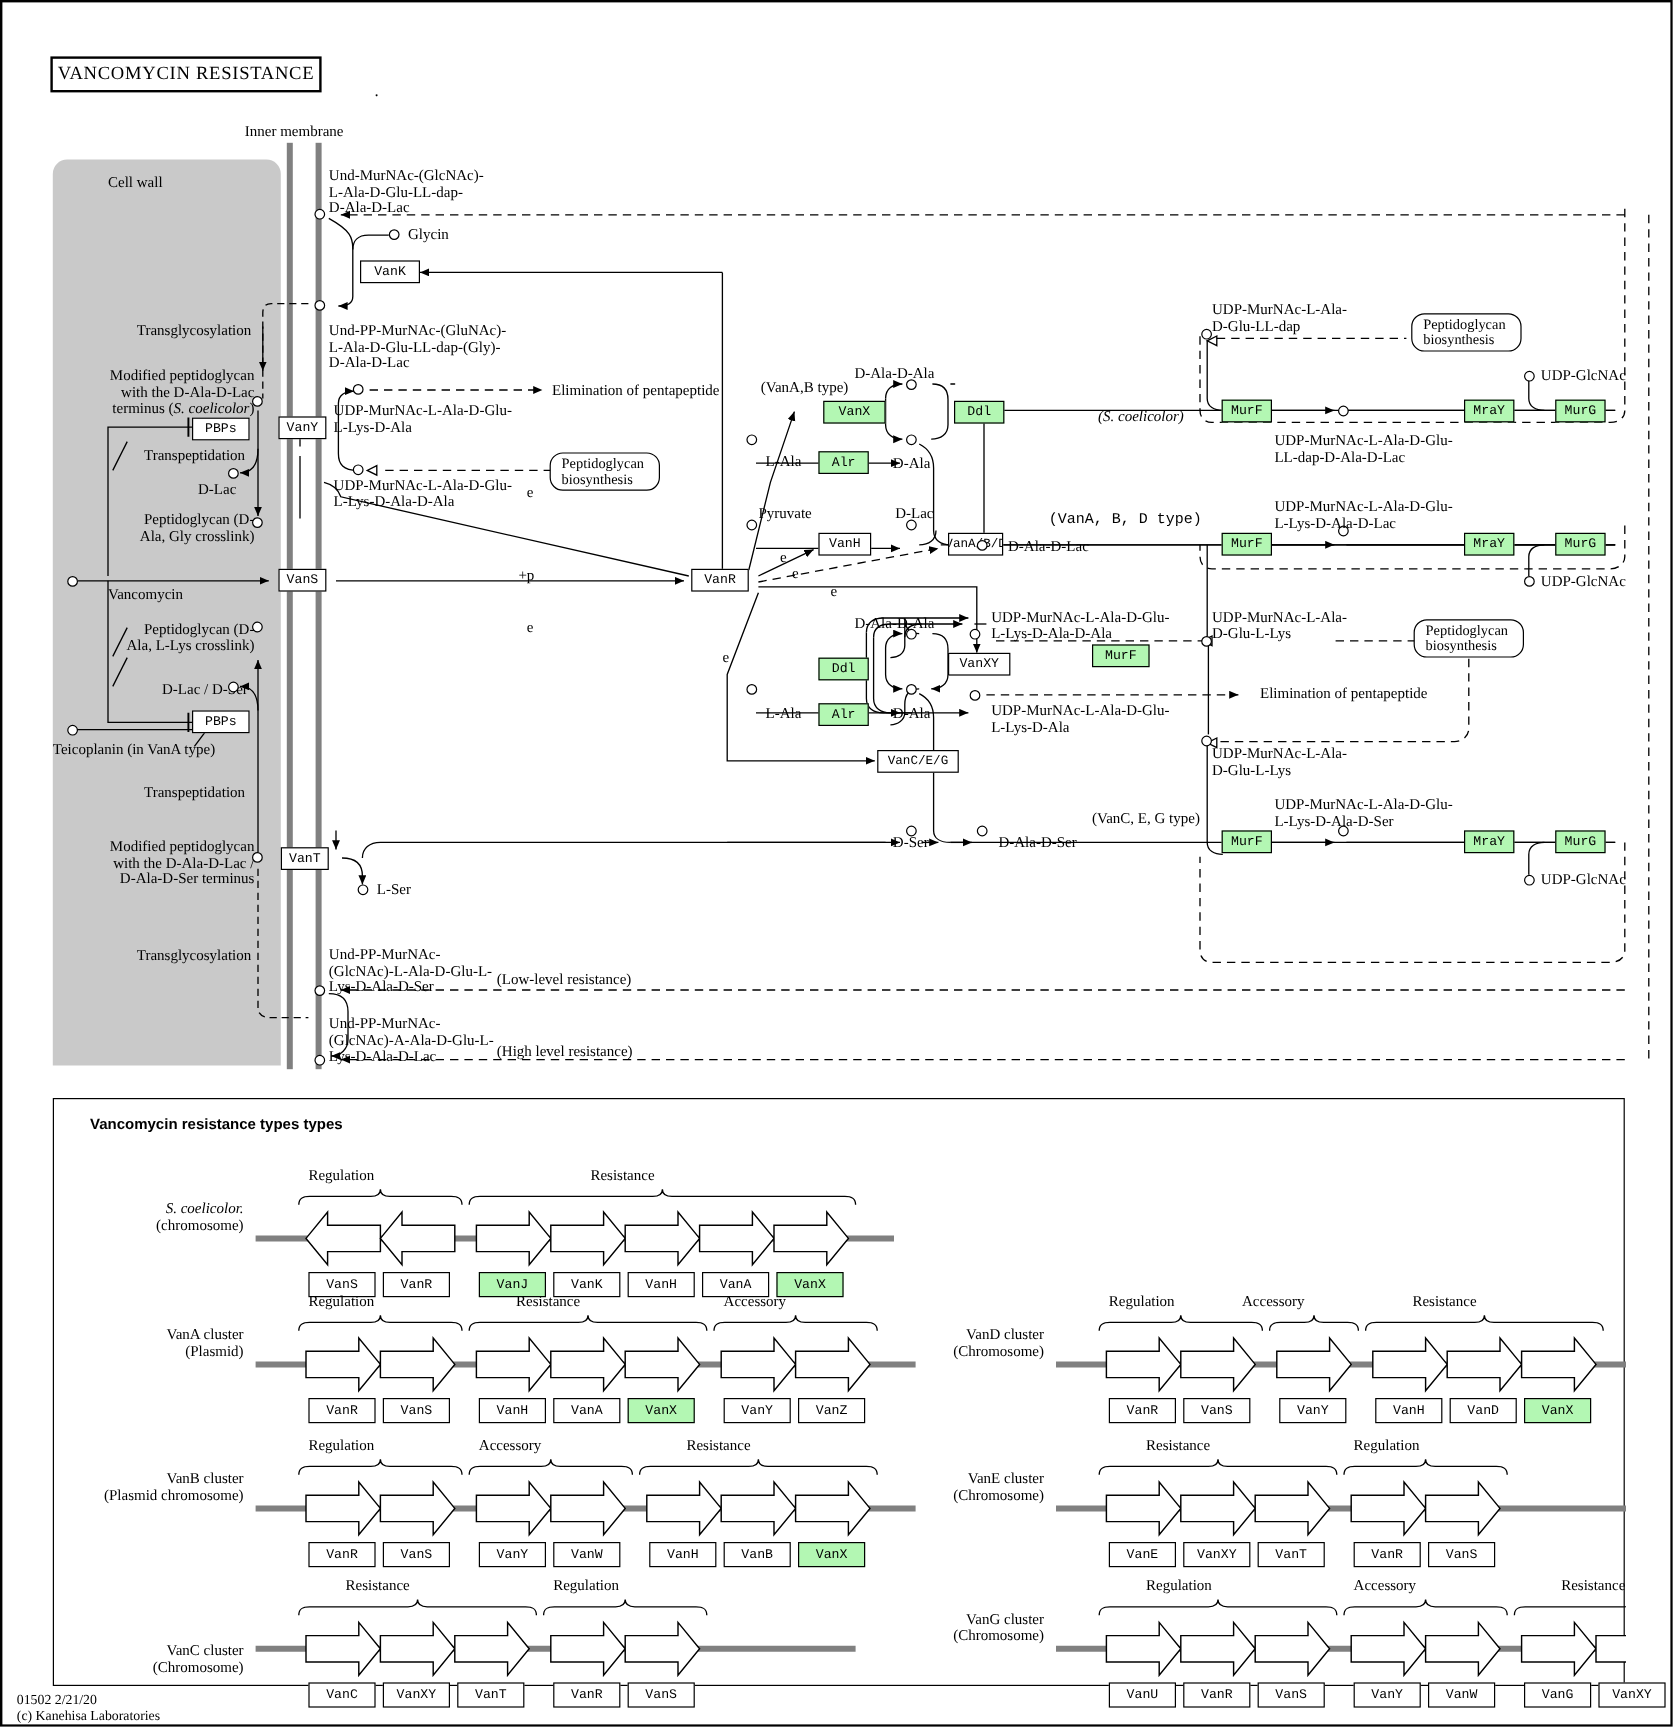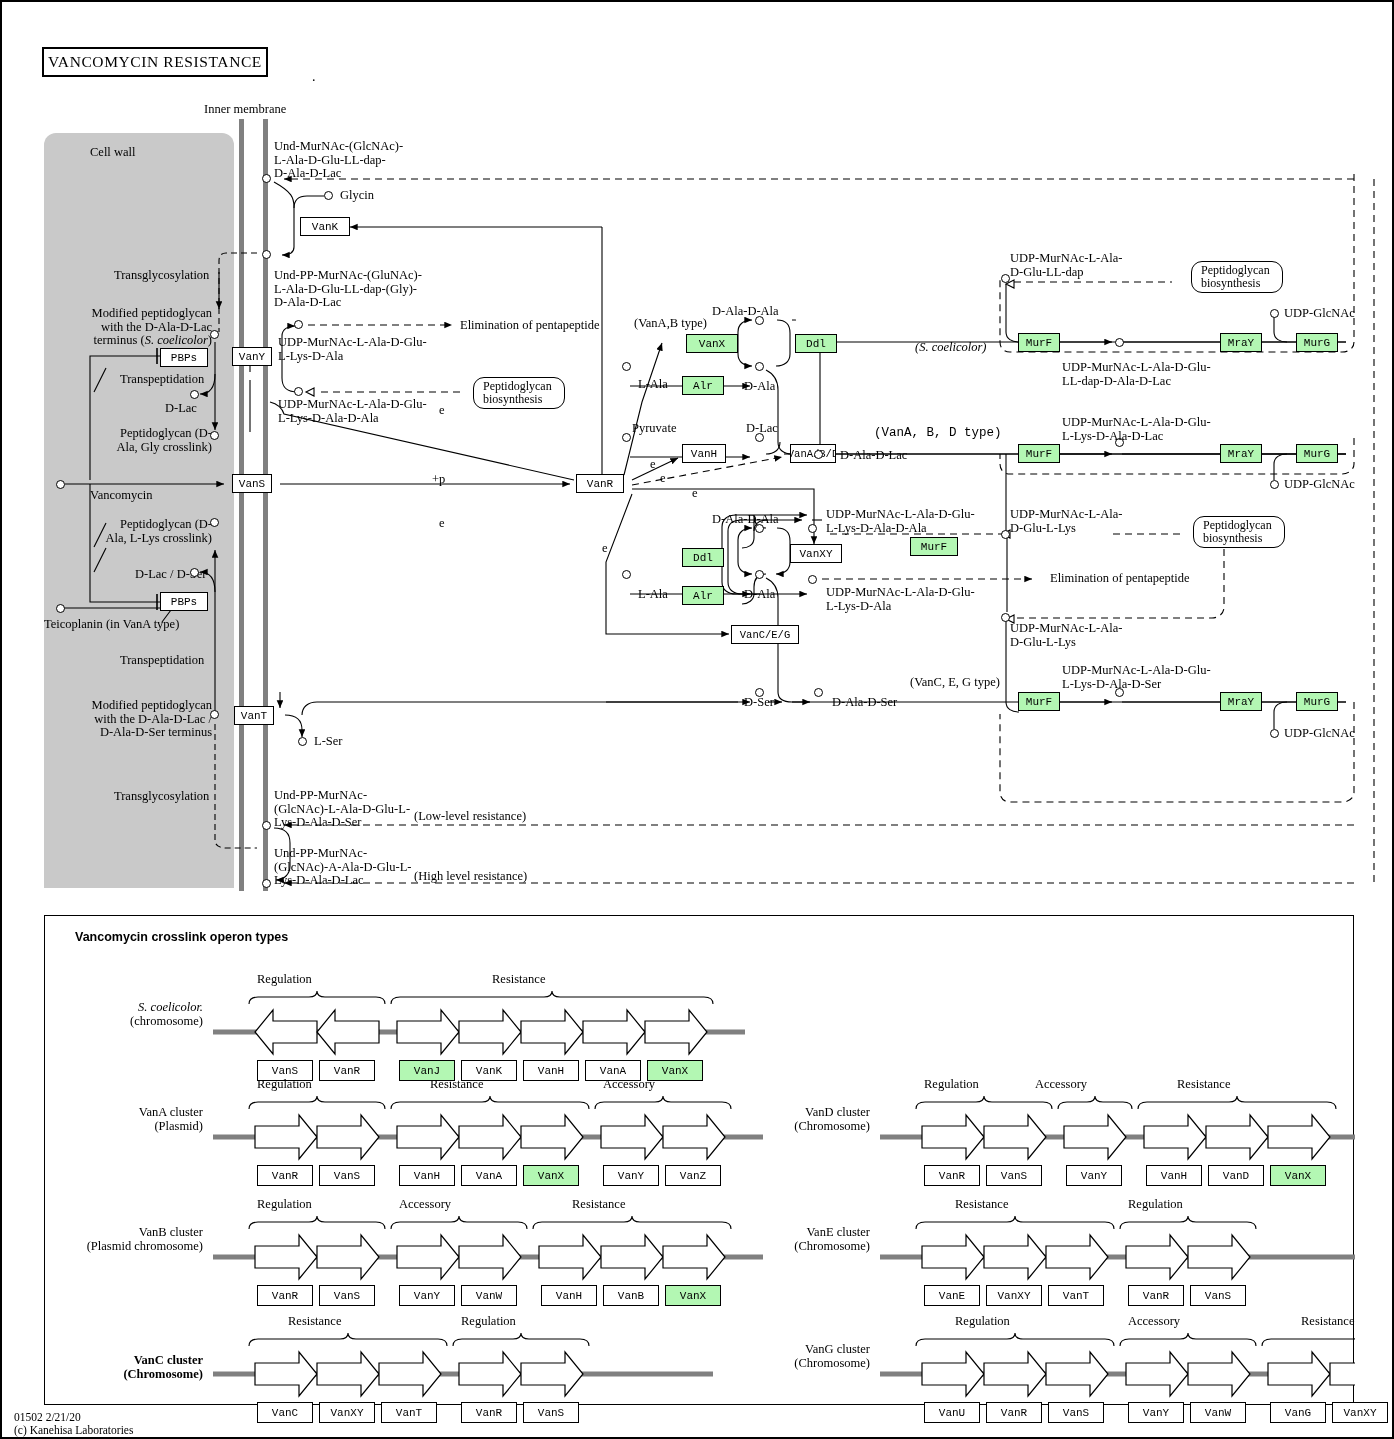--- a/index.html
+++ b/index.html
@@ -27,21 +27,21 @@
   
   .ebox{position:absolute;border:1px solid #000;background:#fff;
     font-family:"Liberation Mono","DejaVu Sans Mono",monospace;font-size:11px;
     display:flex;align-items:center;justify-content:center;box-sizing:border-box;
     height:19px;white-space:nowrap;overflow:visible;}
   .ebox.green{background:#b3f7b3;border-color:#000;}
   
   .mapnode{position:absolute;border:1px solid #000;background:#fff;border-radius:11px;
     font-family:"Liberation Serif",serif;font-size:12px;line-height:13px;
     display:flex;align-items:center;justify-content:flex-start;padding-left:9px;
-    box-sizing:border-box;margin-left:15px;}
+    box-sizing:border-box;}
   
   .cpd{position:absolute;width:9px;height:9px;border:1.3px solid #000;border-radius:50%;
     background:#fff;box-sizing:border-box;}
   
   svg.overlay{position:absolute;left:0;top:0;width:1394px;height:1439px;
     pointer-events:none;}
   
   #operon-panel{position:absolute;left:42px;top:913px;width:1310px;height:490px;
     border:1px solid #000;background:#fff;box-sizing:border-box;}
   #operon-title{position:absolute;left:30px;top:14px;font-size:12.5px;font-weight:bold;
@@ -420,21 +420,21 @@
   <div class="ebox green" style="left:1218px;top:690px;width:42px;">
     <span>MraY</span>
     </div>
   <div class="ebox green" style="left:1294px;top:690px;width:42px;">
     <span>MurG</span>
     </div>
   <div class="cpd" style="left:1268px;top:727px;"></div>
   <div class="lbl" style="left:1282px;top:725px;">UDP-GlcNAc</div>
 
   <div id="operon-panel">
-    <div id="operon-title">Vancomycin crosslink operon types</div>
+    <div id="operon-title">Vancomycin resistance types types</div>
     <div id="operon-rows">
         <div class="rowlab" style="left: -12px; top: 84px; width: 170px;"><i>S. coelicolor.</i><br>(chromosome)</div>
         <svg class="abs" width="1310" height="490" style="left: 0px; top: 0px; pointer-events: none;">
           <line x1="168" y1="116" x2="700" y2="116" stroke="#808080" stroke-width="5"></line>
           <path d="M272,105 L228,105 L228,94 L210,116 L228,138 L228,127 L272,127 Z" fill="#ffffff" stroke="#000" stroke-width="1.2"></path>
           <path d="M334,105 L290,105 L290,94 L272,116 L290,138 L290,127 L334,127 Z" fill="#ffffff" stroke="#000" stroke-width="1.2"></path>
           <path d="M352,105 L396,105 L396,94 L414,116 L396,138 L396,127 L352,127 Z" fill="#ffffff" stroke="#000" stroke-width="1.2"></path>
           <path d="M414,105 L458,105 L458,94 L476,116 L458,138 L458,127 L414,127 Z" fill="#ffffff" stroke="#000" stroke-width="1.2"></path>
           <path d="M476,105 L520,105 L520,94 L538,116 L520,138 L520,127 L476,127 Z" fill="#ffffff" stroke="#000" stroke-width="1.2"></path>
           <path d="M538,105 L582,105 L582,94 L600,116 L582,138 L582,127 L538,127 Z" fill="#ffffff" stroke="#000" stroke-width="1.2"></path>
@@ -534,21 +534,21 @@
         </div>
         <div class="gbox" style="left: 496px; top: 369px; width: 56px;">
           <span>VanH</span>
         </div>
         <div class="gbox" style="left: 558px; top: 369px; width: 56px;">
           <span>VanB</span>
         </div>
         <div class="gbox green" style="left: 620px; top: 369px; width: 56px;">
           <span>VanX</span>
         </div>
-        <div class="rowlab" style="left: -12px; top: 437px; width: 170px; font-weight: bold;">VanC cluster<br>(Chromosome)</div>
+        <div class="rowlab" style="left: -12px; top: 452px; width: 170px;">VanC cluster<br>(Chromosome)</div>
         <svg class="abs" width="1310" height="490" style="left: 0px; top: 0px; pointer-events: none;">
           <line x1="168" y1="458" x2="668" y2="458" stroke="#808080" stroke-width="5"></line>
           <path d="M210,447 L254,447 L254,436 L272,458 L254,480 L254,469 L210,469 Z" fill="#ffffff" stroke="#000" stroke-width="1.2"></path>
           <path d="M272,447 L316,447 L316,436 L334,458 L316,480 L316,469 L272,469 Z" fill="#ffffff" stroke="#000" stroke-width="1.2"></path>
           <path d="M334,447 L378,447 L378,436 L396,458 L378,480 L378,469 L334,469 Z" fill="#ffffff" stroke="#000" stroke-width="1.2"></path>
           <path d="M414,447 L458,447 L458,436 L476,458 L458,480 L458,469 L414,469 Z" fill="#ffffff" stroke="#000" stroke-width="1.2"></path>
           <path d="M476,447 L520,447 L520,436 L538,458 L520,480 L520,469 L476,469 Z" fill="#ffffff" stroke="#000" stroke-width="1.2"></path>
           <path d="M204,430 C204,424 208,423 213,423 L295,423 C300,423 303,421 303,417 C303,421 306,423 311,423 L393,423 C398,423 402,424 402,430" fill="none" stroke="#000" stroke-width="1.1"></path>
           <path d="M408,430 C408,424 412,423 417,423 L468,423 C473,423 476,421 476,417 C476,421 479,423 484,423 L535,423 C540,423 544,424 544,430" fill="none" stroke="#000" stroke-width="1.1"></path>
         </svg>

